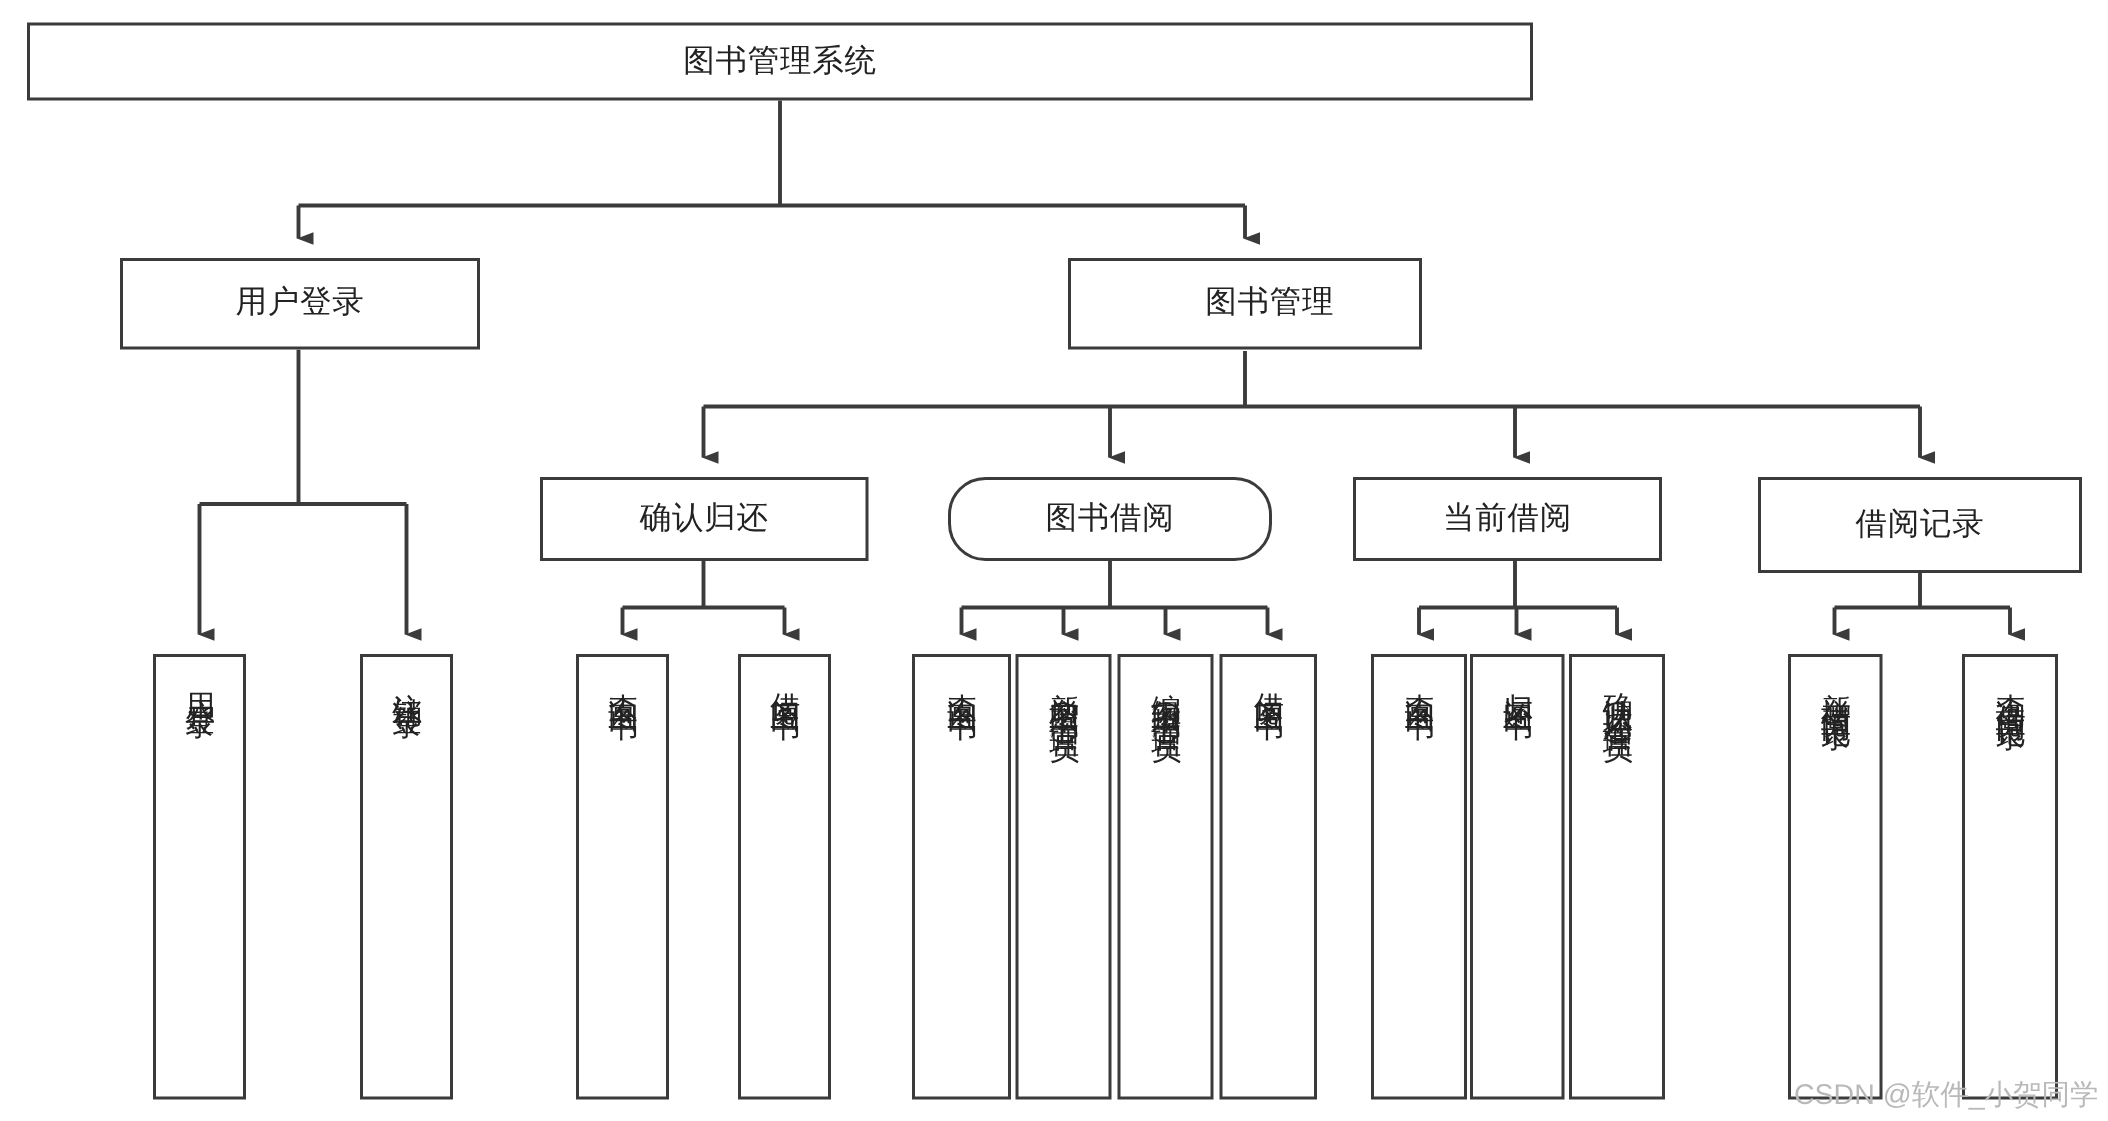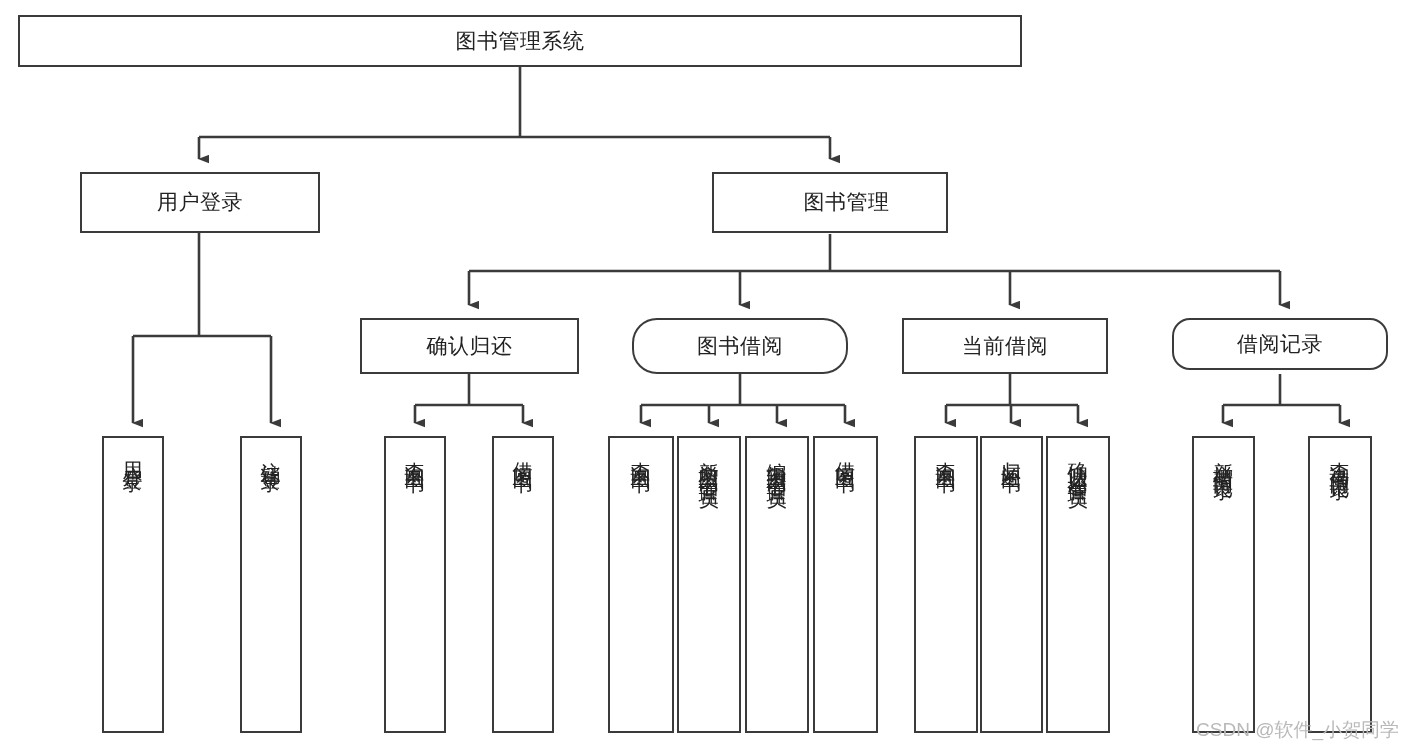--- a/index.html
+++ b/index.html
@@ -155,21 +155,21 @@
   </div>
 
   <div class="node-box horizontal" style="left:632px; top:318px; width:216px; height:56px;border-radius:25px;">
     <span class="node-label">图书借阅</span>
   </div>
 
   <div class="node-box horizontal" style="left:902px; top:318px; width:206px; height:56px;">
     <span class="node-label">当前借阅</span>
   </div>
 
-  <div class="node-box horizontal" style="left:1172px; top:318px; width:216px; height:52px;border-radius:18px;">
+  <div class="node-box horizontal" style="left:1172px; top:318px; width:216px; height:64px;">
     <span class="node-label">借阅记录</span>
   </div>
 
   <div class="node-box vertical" style="left:102px; top:436px; width:62px; height:297px;">
     <span class="node-label">用户登录</span>
   </div>
 
   <div class="node-box vertical" style="left:240px; top:436px; width:62px; height:297px;">
     <span class="node-label">注销登录</span>
   </div>

